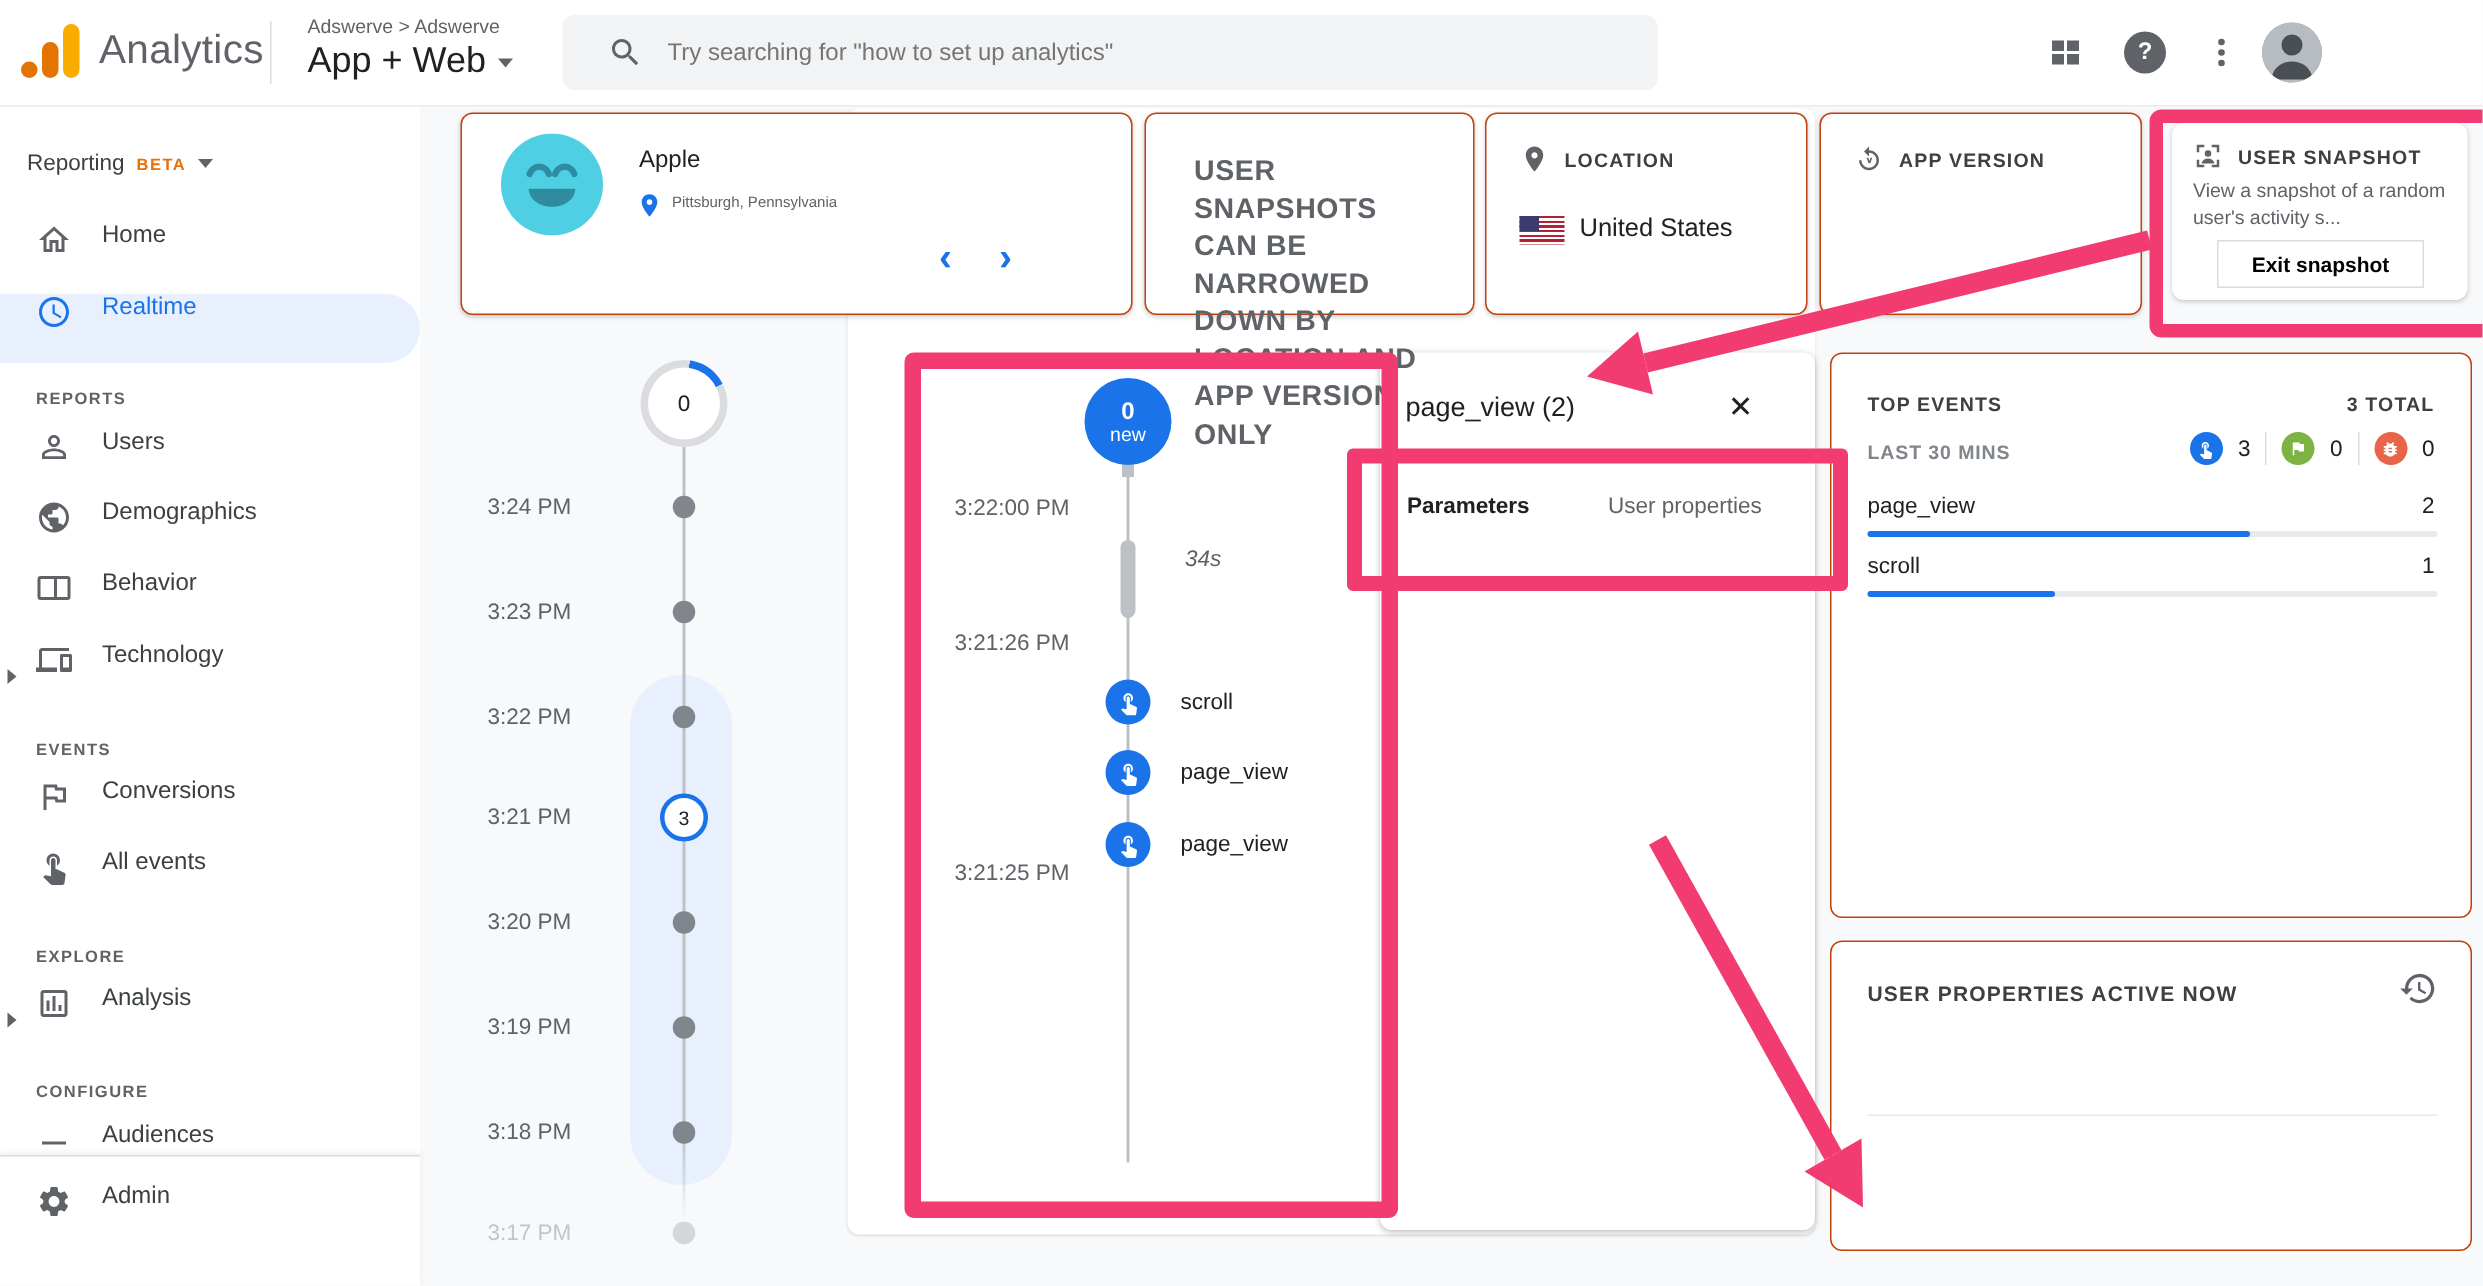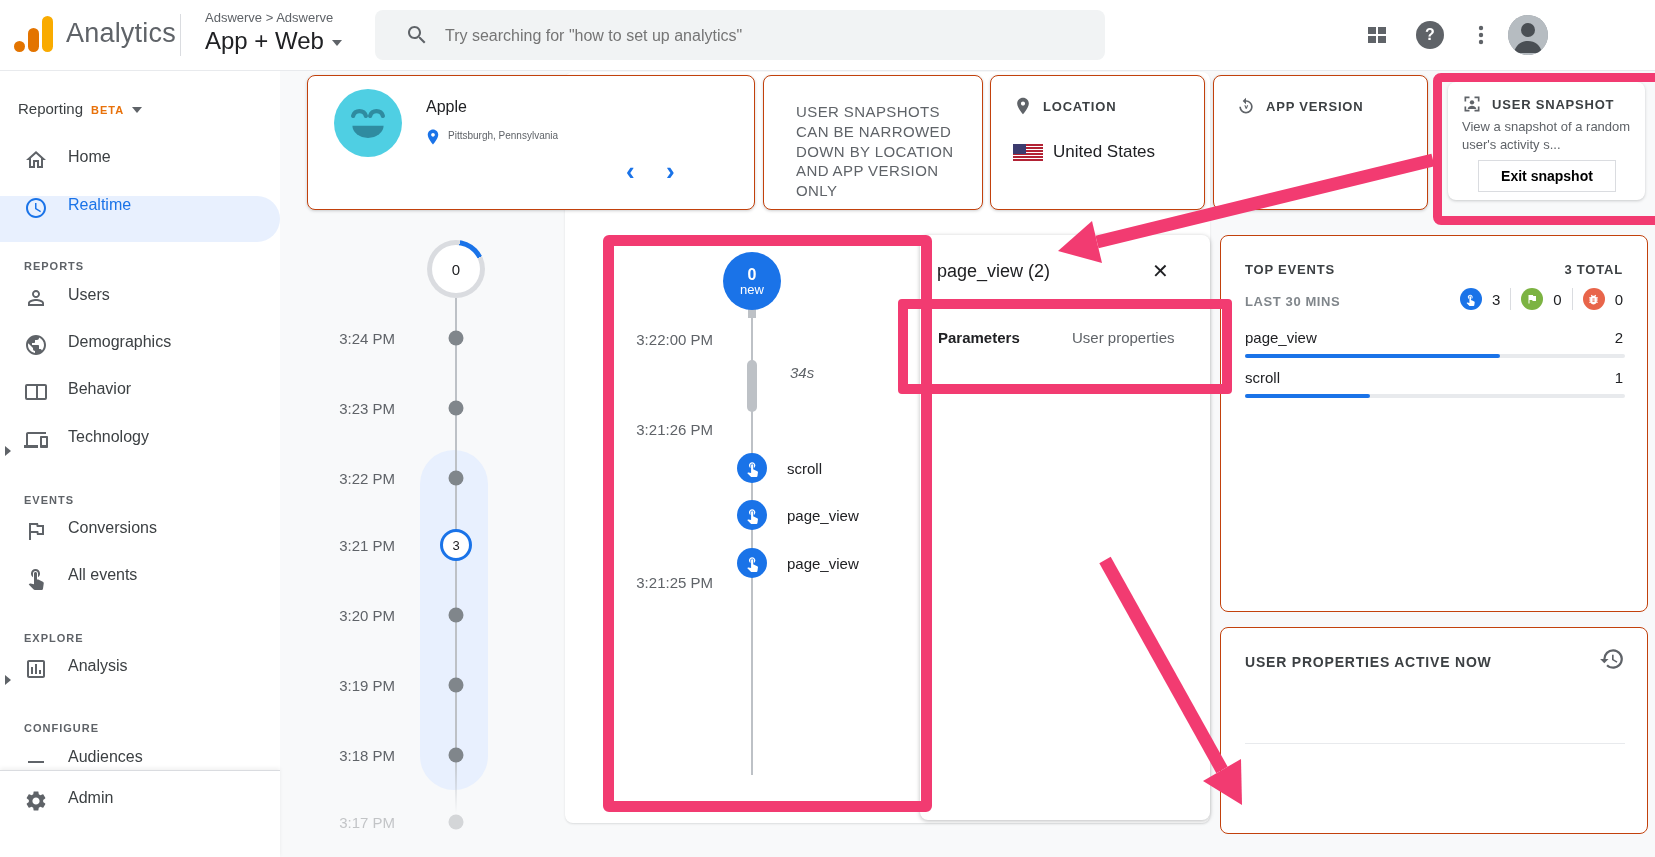--- a/index.html
+++ b/index.html
@@ -36,30 +36,30 @@
   .side-item.sel{background:#e8f0fe;border-radius:0 28px 28px 0}
   .side-item.sel .slabel,.side-item.sel .sicon{color:#1a73e8}
   .side-item.sel svg{fill:#1a73e8}
   .sect{position:absolute;left:24px;font-size:11px;font-weight:bold;color:#5f6368;letter-spacing:1px}
   .exp-arrow{position:absolute;left:5px;width:0;height:0;border-top:5px solid transparent;border-bottom:5px solid transparent;border-left:6px solid #5f6368}
   #admin-bar{position:absolute;left:0;top:700px;width:280px;height:87px;background:#fff;border-top:1px solid #dadce0;box-shadow:0 -2px 4px rgba(0,0,0,.06)}
   
   .ghost{position:absolute;font-size:14px;font-weight:bold;letter-spacing:1px;color:rgba(95,99,104,.13);z-index:2}
   
   .ov{z-index:10;box-shadow:0 1px 3px rgba(60,64,67,.25)}
-  .info-text{position:absolute;left:32px;top:26px;width:165px;font-size:15px;font-weight:normal;color:#5f6368;letter-spacing:.4px;line-height:1.32}
+  .info-text{position:absolute;left:32px;top:26px;width:165px;font-size:19px;font-weight:bold;color:#5f6368;letter-spacing:.4px;line-height:1.32}
   .card-title{font-size:13px;font-weight:bold;color:#3c4043;letter-spacing:.8px}
   .usflag{position:absolute;width:30px;height:19px;background:repeating-linear-gradient(180deg,#b22234 0 1.6px,#fff 1.6px 3.1px)}
   .usflag:before{content:"";position:absolute;left:0;top:0;width:13px;height:10px;background:#3c3b6e}
   .exit-btn{position:absolute;border:1px solid #dadce0;border-radius:0;background:#fff;color:#000000;font-size:14px;font-weight:bold;font-family:"Liberation Sans",sans-serif;cursor:pointer}
   
   .pinkbox{position:absolute;border:10px solid #f23b71;border-radius:8px;z-index:40;pointer-events:none}
   #annot-arrows{position:absolute;left:0;top:0;z-index:50;pointer-events:none}
   
-  .tick-label{position:absolute;width:70px;text-align:right;font-size:15px;color:#5f6368;transform:translateY(-50%)}
+  .tick-label{position:absolute;width:70px;text-align:left;font-size:15px;color:#5f6368;transform:translateY(-50%)}
   .dot{position:absolute;width:15px;height:15px;border-radius:50%;background:#80868b;transform:translate(-50%,-50%);z-index:3}
   .count-circle{position:absolute;width:26px;height:26px;border-radius:50%;background:#fff;border:3px solid #1a73e8;transform:translate(-50%,-50%);z-index:3;
     display:flex;align-items:center;justify-content:center;font-size:13px;color:#202124}
   
   .dt-time{position:absolute;width:110px;text-align:right;font-size:15px;color:#5f6368;transform:translateY(-50%)}
   .ev-circle{position:absolute;width:30px;height:30px;border-radius:50%;background:#1a73e8;transform:translate(-50%,-50%);z-index:3;display:flex;align-items:center;justify-content:center}
   .ev-label{position:absolute;font-size:15px;color:#202124;transform:translateY(-50%)}
   
   .param-tri{display:inline-block;width:0;height:0;margin-right:16px}
   .tri-r{border-top:5px solid transparent;border-bottom:5px solid transparent;border-left:7px solid #5f6368}

